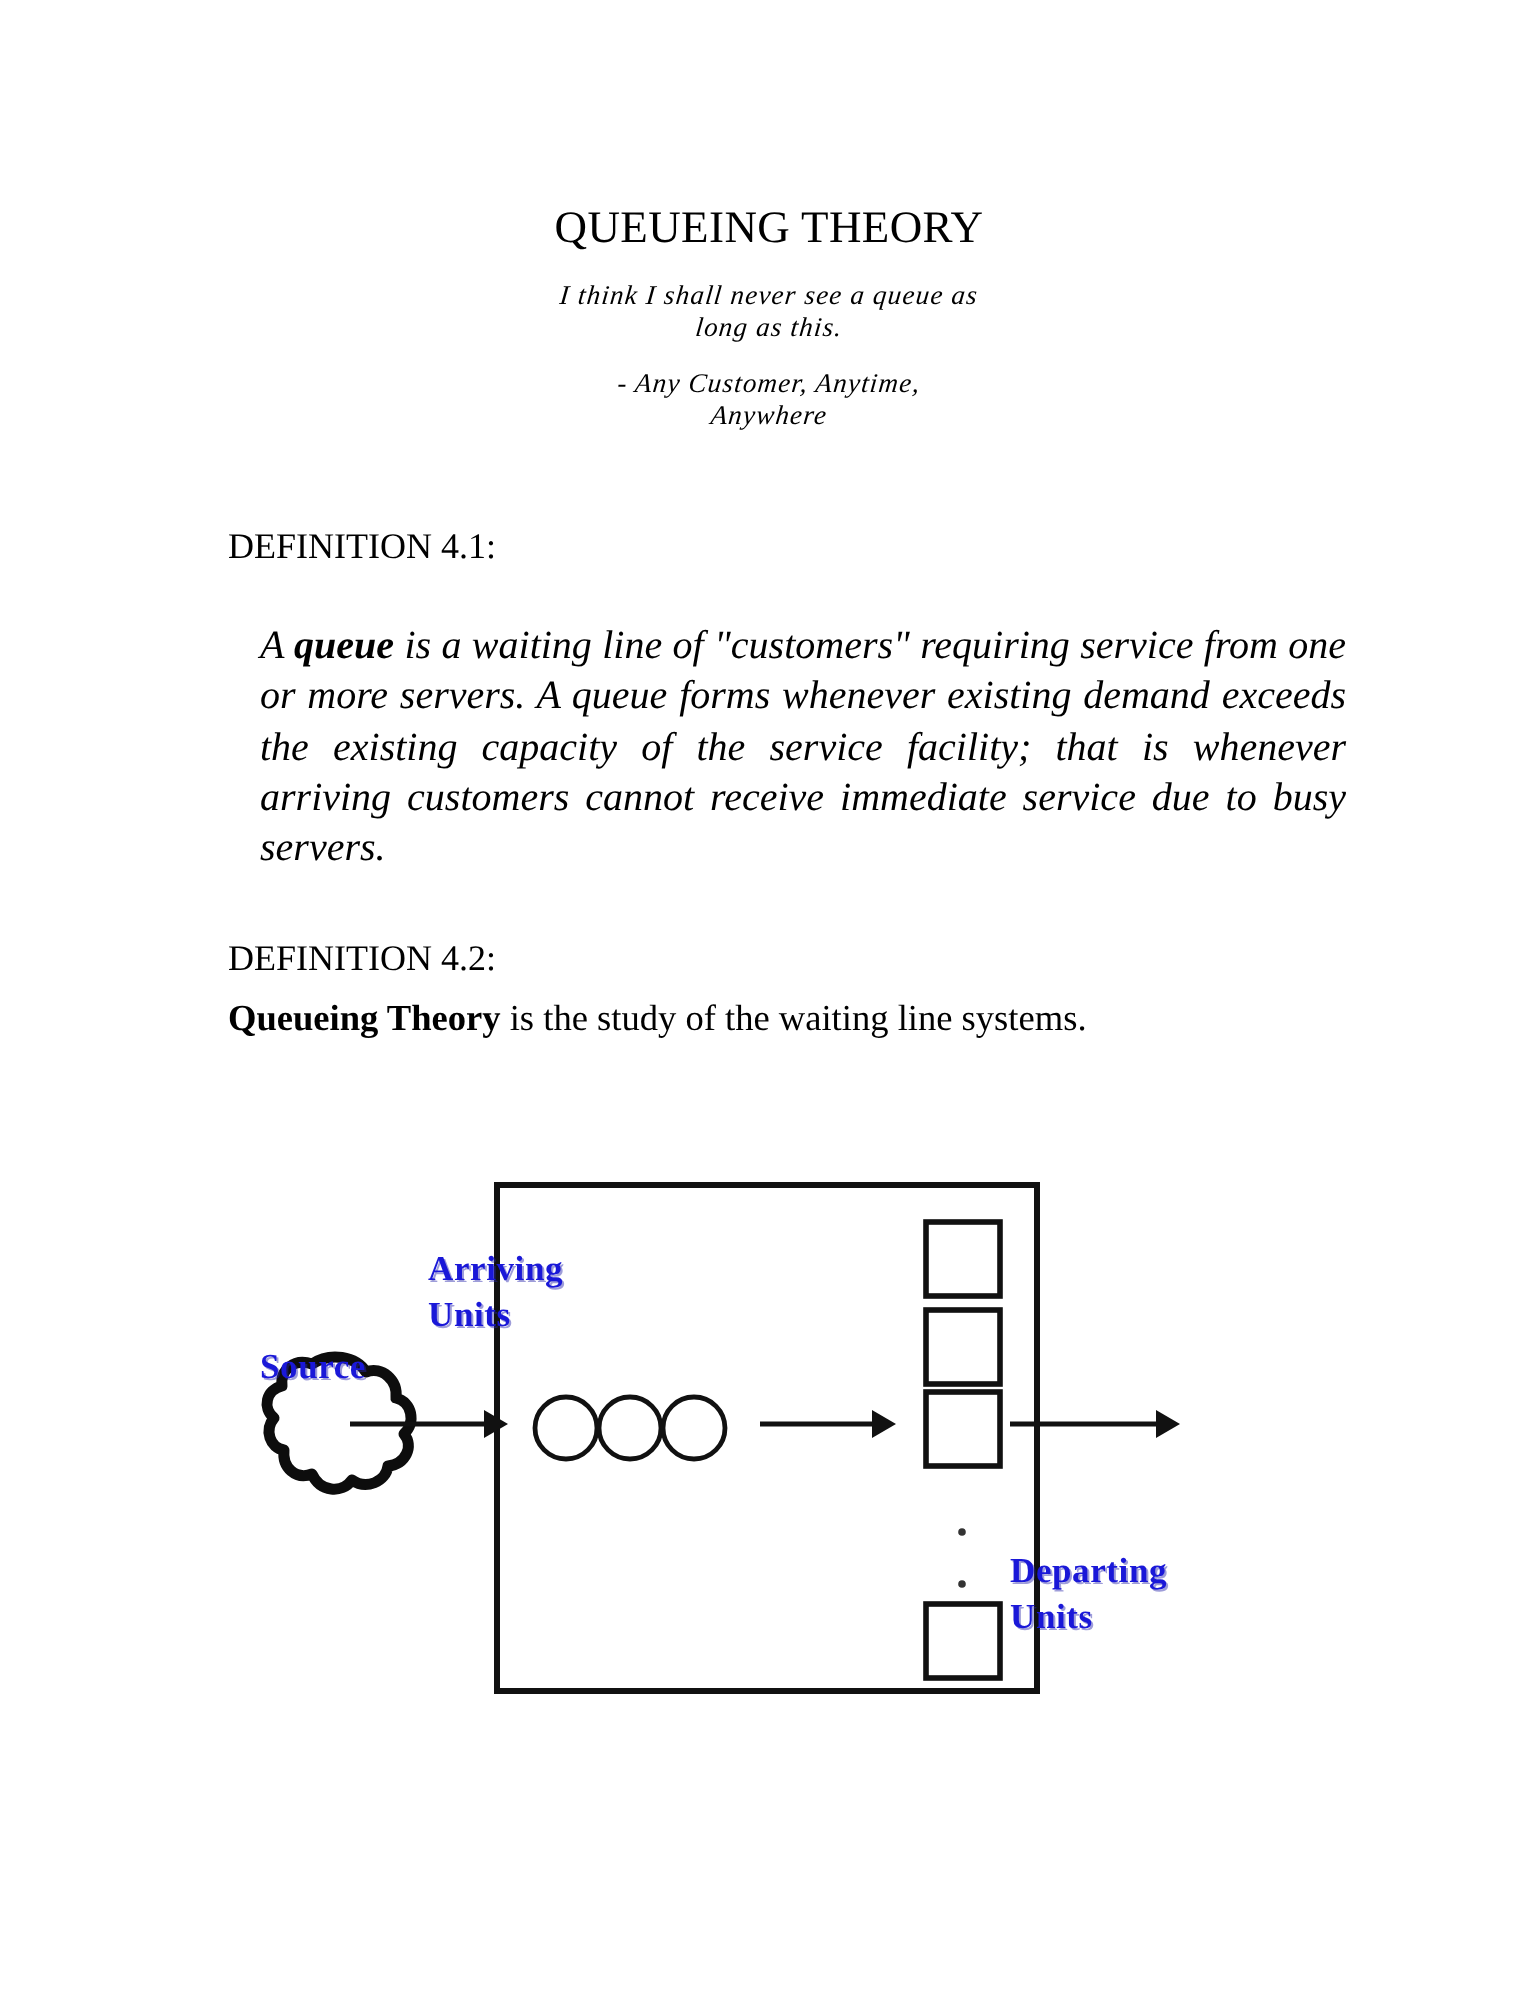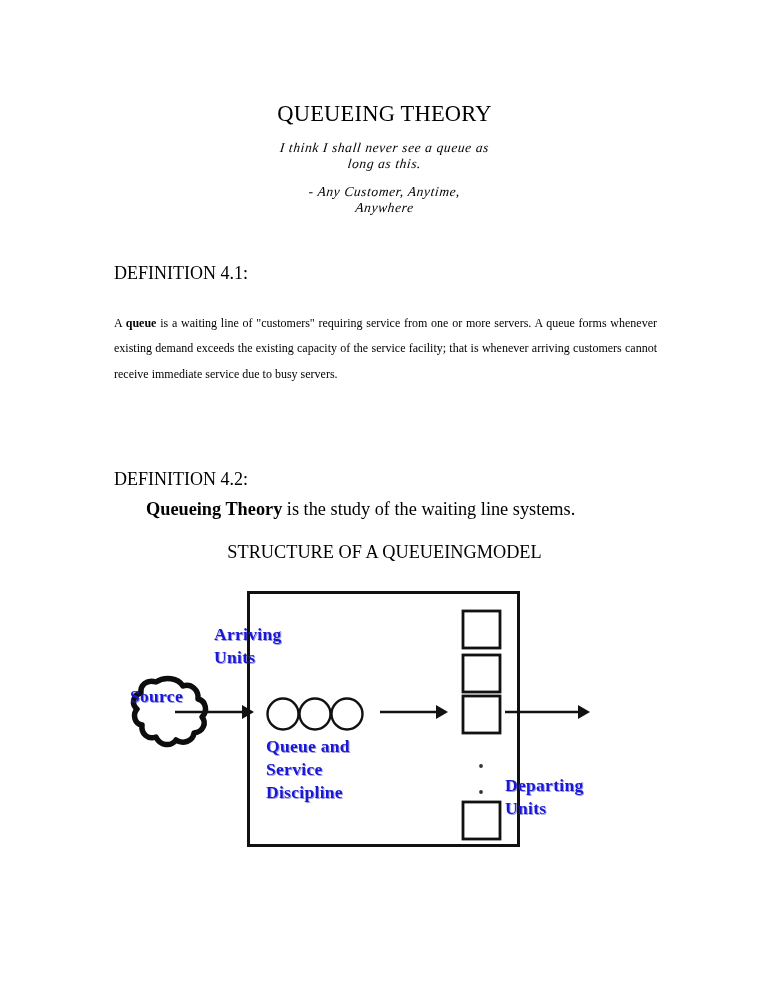--- a/index.html
+++ b/index.html
@@ -68,37 +68,37 @@
     line-height: 22px;
     font-weight: 400;
     white-space: nowrap;
     text-align: center;
   }
   #def1-head { top: 262px; }
   #def2-head { top: 468px; }
 
   .body-par {
     position: absolute;
-    left: 114px;
+    left: 130px;
     width: 543px;
-    font-size: 12px;
+    font-size: 20px;
     line-height: 25.3px;
     text-align: justify;
     text-justify: inter-word;
+    font-style: italic;
   }
   #def1-body { top: 311px; }
 
   .body-line {
     position: absolute;
     left: 114px;
     width: 543px;
     font-size: 18.3px;
     line-height: 25px;
     text-align: left;
-    margin-left: 32px;
   }
   #def2-body { top: 497px; }
 
   b, .bold { font-weight: 700; }
 
   .structure-head {
     position: absolute;
     left: 114px;
     top: 540px;
     width: 541px;
@@ -125,21 +125,21 @@
     font-family: "Liberation Serif", "DejaVu Serif", serif;
     font-weight: 700;
     font-size: 17.5px;
     line-height: 23px;
     color: #1a18d8;
     text-shadow: 1px 1px 0 rgba(40,38,170,0.45);
     letter-spacing: 0.3px;
     white-space: nowrap;
   }
   #label-arriving  { left: 94px;  top: 48px; }
-  #label-source    { left: 10px;  top: 110px; }
+  #label-source    { left: 10px;  top: 97px; }
   #label-queue     { left: 146px; top: 160px; }
   #label-departing { left: 385px; top: 165px; margin-top: 34px; }
 </style>
 </head>
 <body>
 
 <div class="page">
 
   <div class="doc-title">QUEUEING THEORY</div>
 
@@ -151,21 +151,20 @@
   </div>
 
   <div class="def-head" id="def1-head">DEFINITION 4.1:</div>
 
   <div class="body-par" id="def1-body"><span>A </span><b>queue</b><span> is a waiting line of "customers" requiring service from one or more servers. A queue forms whenever existing demand exceeds the existing capacity of the service facility; that is whenever arriving customers cannot receive immediate service due to busy servers.</span></div>
 
   <div class="def-head" id="def2-head">DEFINITION 4.2:</div>
 
   <div class="body-line" id="def2-body"><b>Queueing Theory</b><span> is the study of the waiting line systems.</span></div>
 
-  <div class="structure-head">STRUCTURE OF A QUEUEINGMODEL</div>
 
   <div class="diagram">
 
     <svg width="530" height="300" viewBox="0 0 530 300">
 
       <path d="M 36 107
                C 27 104, 20 110, 21 118
                C 13 120, 11 129, 17 134
                C 12 140, 15 149, 22 150
                C 21 159, 28 165, 36 162
@@ -206,25 +205,20 @@
       </g>
     </svg>
 
     <div class="blue-label" id="label-source">Source</div>
 
     <div class="blue-label" id="label-arriving">
       <div>Arriving</div>
       <div>Units</div>
     </div>
 
-    <div class="blue-label" id="label-queue">
-      <div>Queue and</div>
-      <div>Service</div>
-      <div>Discipline</div>
-    </div>
 
     <div class="blue-label" id="label-departing">
       <div>Departing</div>
       <div>Units</div>
     </div>
 
   </div>
 
 </div>
 

